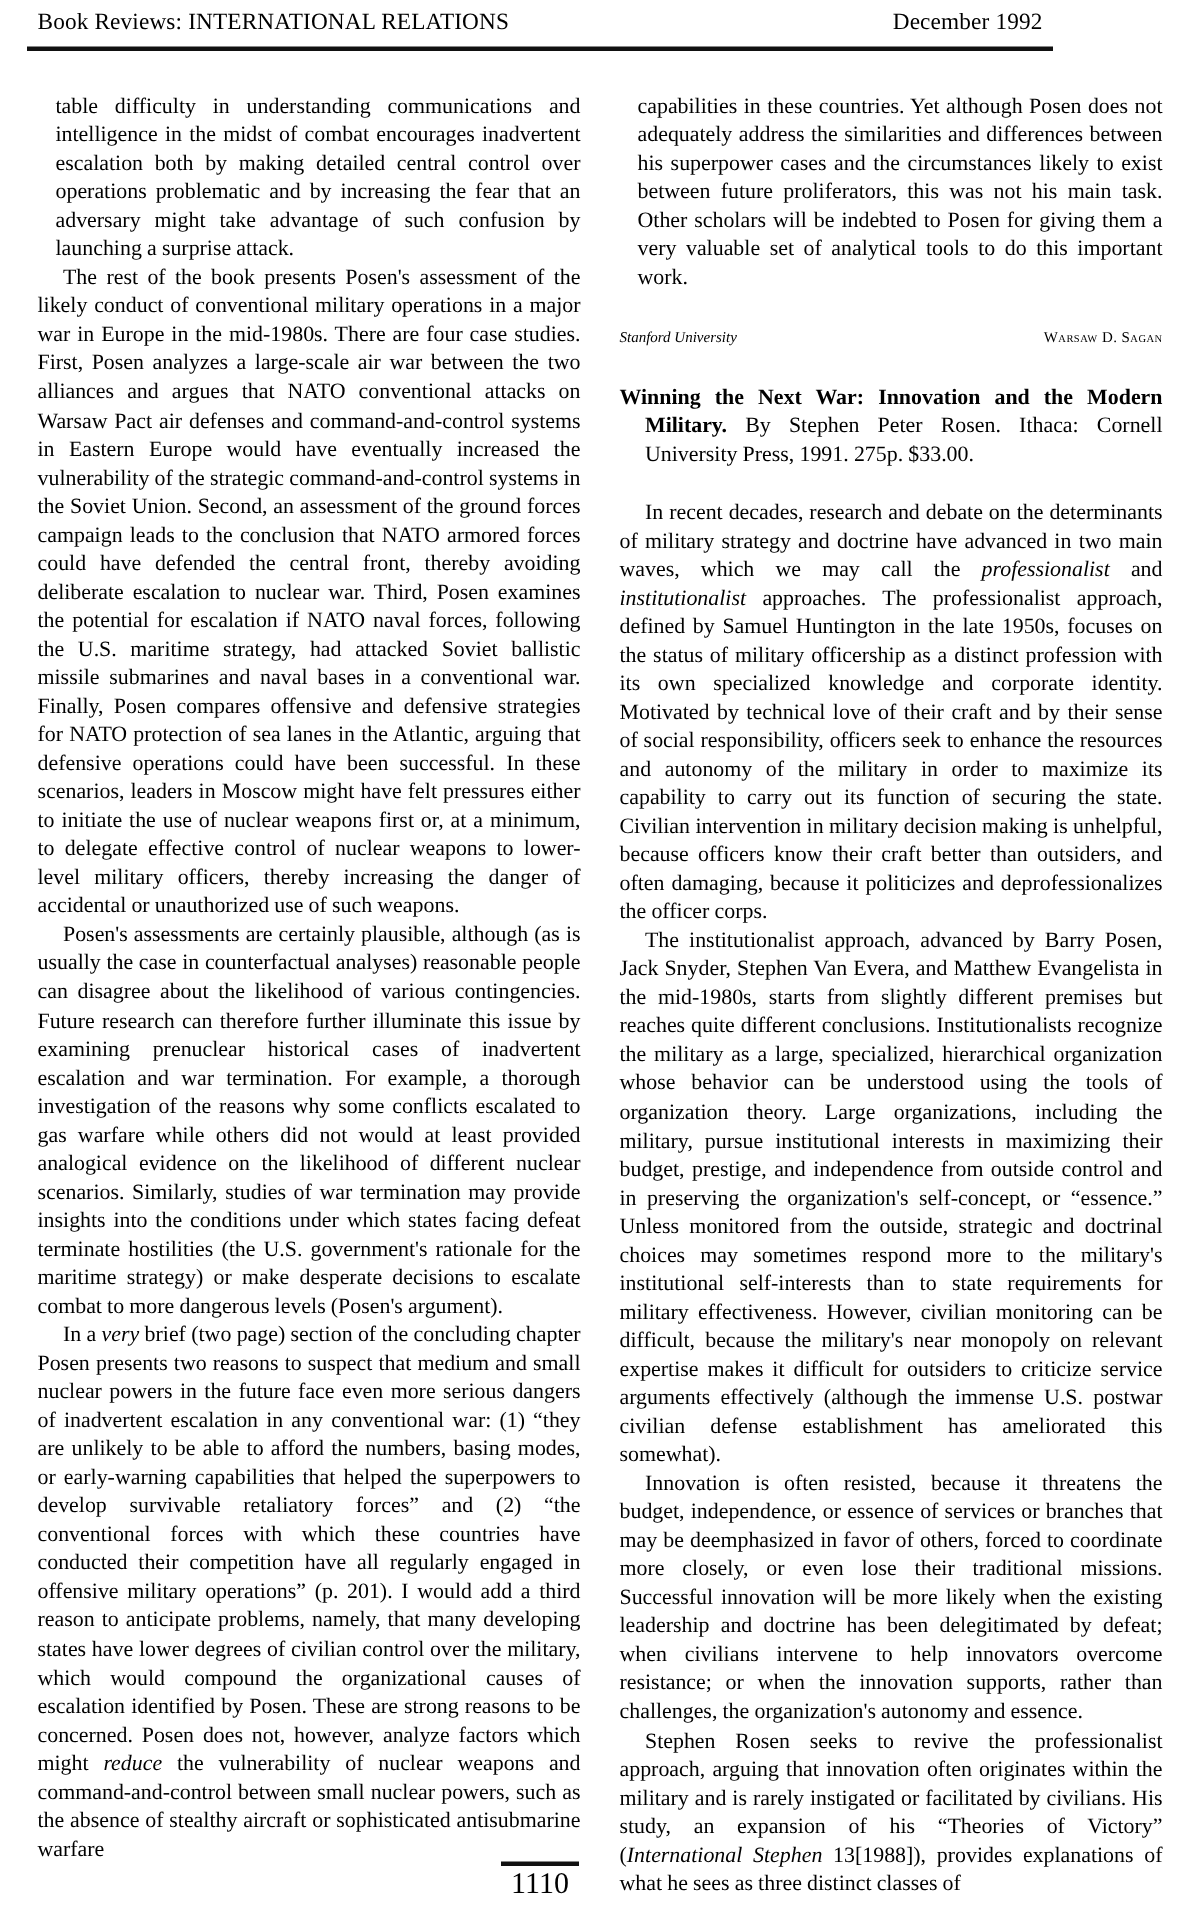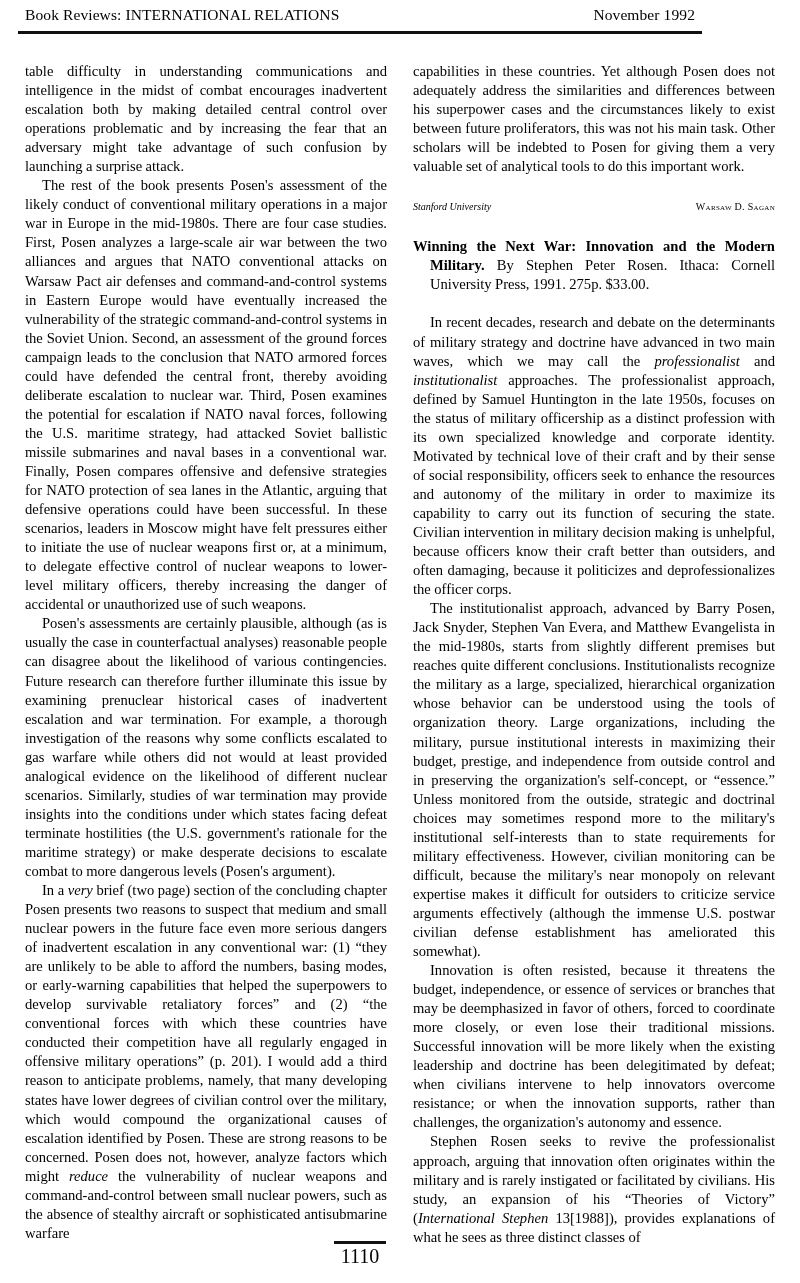--- a/index.html
+++ b/index.html
@@ -61,21 +61,21 @@
     margin: 0;
     font-size: 14.6px;
     line-height: 19.05px;
     text-align: justify;
     text-justify: inter-word;
     -webkit-hyphens: none;
     hyphens: none;
     word-spacing: -0.2px;
   }
   .col p.indent { text-indent: 17px; }
-  .col p.noindent { text-indent: 0; }
+  .col p.noindent { text-indent: 0; margin-left: 12px; }
 
   
   .book-entry {
     margin: 0;
     font-size: 14.6px;
     line-height: 19.05px;
     text-align: justify;
     padding-left: 17px;
     text-indent: -17px;
   }
@@ -118,21 +118,21 @@
     line-height: 18px;
   }
 </style>
 </head>
 <body>
 
 <div class="page">
 
   <div class="running-head">
     <span class="rh-left">Book Reviews: INTERNATIONAL RELATIONS</span>
-    <span class="rh-right">November 1992</span>
+    <span class="rh-right">December 1992</span>
   </div>
   <div class="head-rule"></div>
 
   <div class="columns">
 
     <div class="col">
       <p class="noindent">table difficulty in understanding communications and intelligence in the midst of combat encourages inadvertent escalation both by making detailed central control over operations problematic and by increasing the fear that an adversary might take advantage of such confusion by launching a surprise attack.</p>
       <p class="indent">The rest of the book presents Posen's assessment of the likely conduct of conventional military operations in a major war in Europe in the mid-1980s. There are four case studies. First, Posen analyzes a large-scale air war between the two alliances and argues that NATO conventional attacks on Warsaw Pact air defenses and command-and-control systems in Eastern Europe would have eventually increased the vulnerability of the strategic command-and-control systems in the Soviet Union. Second, an assessment of the ground forces campaign leads to the conclusion that NATO armored forces could have defended the central front, thereby avoiding deliberate escalation to nuclear war. Third, Posen examines the potential for escalation if NATO naval forces, following the U.S. maritime strategy, had attacked Soviet ballistic missile submarines and naval bases in a conventional war. Finally, Posen compares offensive and defensive strategies for NATO protection of sea lanes in the Atlantic, arguing that defensive operations could have been successful. In these scenarios, leaders in Moscow might have felt pressures either to initiate the use of nuclear weapons first or, at a minimum, to delegate effective control of nuclear weapons to lower-level military officers, thereby increasing the danger of accidental or unauthorized use of such weapons.</p>
       <p class="indent">Posen's assessments are certainly plausible, although (as is usually the case in counterfactual analyses) reasonable people can disagree about the likelihood of various contingencies. Future research can therefore further illuminate this issue by examining prenuclear historical cases of inadvertent escalation and war termination. For example, a thorough investigation of the reasons why some conflicts escalated to gas warfare while others did not would at least provided analogical evidence on the likelihood of different nuclear scenarios. Similarly, studies of war termination may provide insights into the conditions under which states facing defeat terminate hostilities (the U.S. government's rationale for the maritime strategy) or make desperate decisions to escalate combat to more dangerous levels (Posen's argument).</p>
       <p class="indent">In a <i>very</i> brief (two page) section of the concluding chapter Posen presents two reasons to suspect that medium and small nuclear powers in the future face even more serious dangers of inadvertent escalation in any conventional war: (1) “they are unlikely to be able to afford the numbers, basing modes, or early-warning capabilities that helped the superpowers to develop survivable retaliatory forces” and (2) “the conventional forces with which these countries have conducted their competition have all regularly engaged in offensive military operations” (p. 201). I would add a third reason to anticipate problems, namely, that many developing states have lower degrees of civilian control over the military, which would compound the organizational causes of escalation identified by Posen. These are strong reasons to be concerned. Posen does not, however, analyze factors which might <i>reduce</i> the vulnerability of nuclear weapons and command-and-control between small nuclear powers, such as the absence of stealthy aircraft or sophisticated antisubmarine warfare</p>

